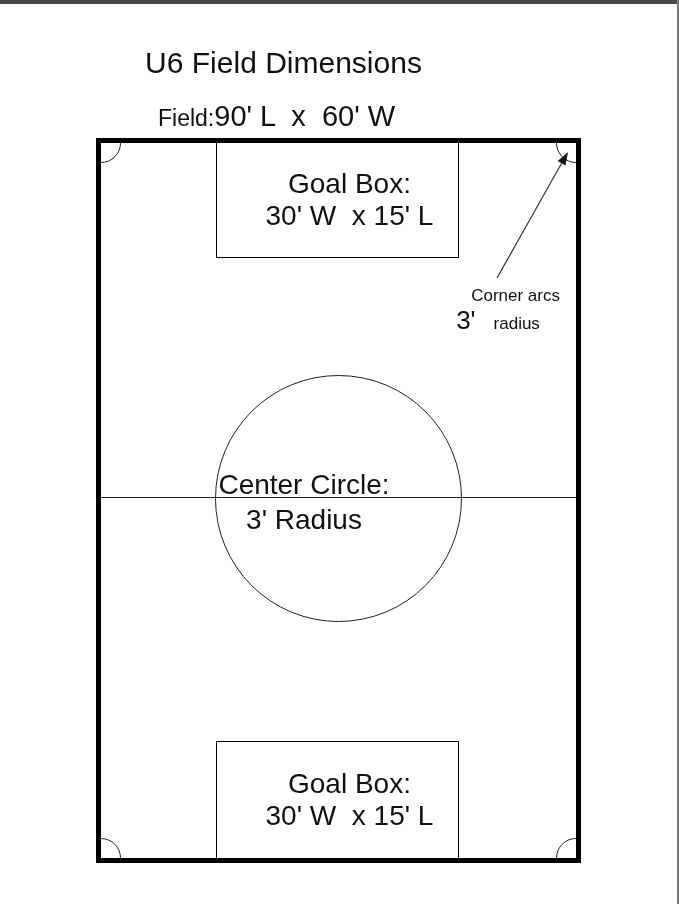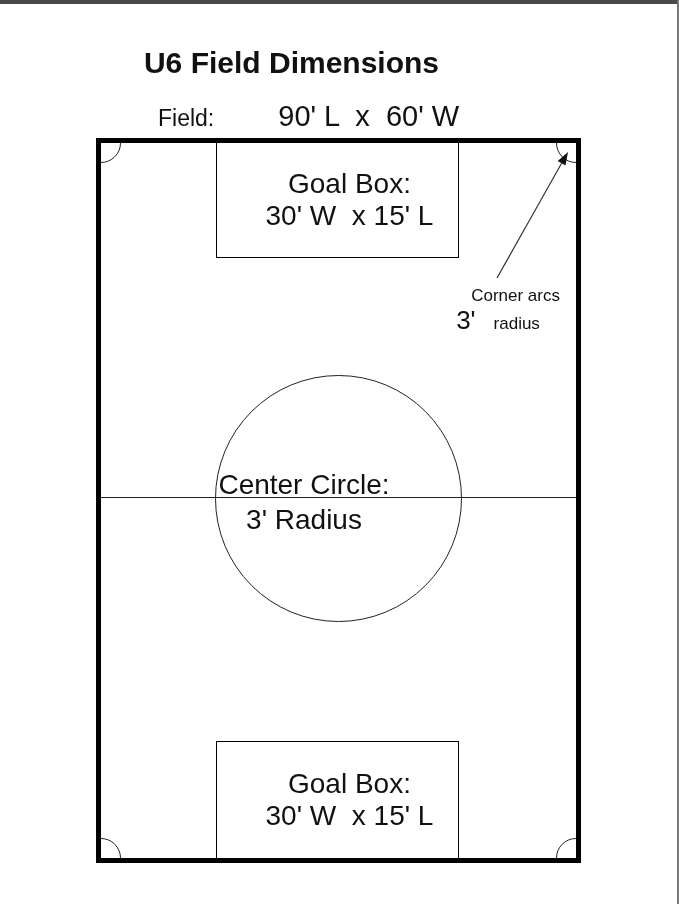--- a/index.html
+++ b/index.html
@@ -5,29 +5,29 @@
   html,body{margin:0;padding:0;}
   body{
     width:679px;height:904px;position:relative;overflow:hidden;
     background:#ffffff;color:#1a1a1a;
     font-family:"Liberation Sans", sans-serif;
   }
   .edge-top{position:absolute;top:0;left:0;width:679px;height:4px;background:#4a4a4a;}
   .edge-right{position:absolute;top:0;right:0;width:2px;height:904px;background:#787878;}
 
   .title{
-    position:absolute;top:46px;left:8px;width:567px;margin:0;
-    text-align:center;font-size:30px;font-weight:700;line-height:34px;color:#111;
+    position:absolute;top:46px;left:0;width:567px;margin:0;
+    text-align:center;font-size:30px;font-weight:400;line-height:34px;color:#111;
   }
   .caption{
     position:absolute;left:158px;top:100px;
-    display:flex;align-items:baseline;gap:16px;color:#111;
+    display:flex;align-items:baseline;gap:0;color:#111;
   }
   .caption .cap-label{font-size:23px;}
-  .caption .cap-value{font-size:29px;white-space:pre;margin-left:48px;}
+  .caption .cap-value{font-size:29px;white-space:pre;}
 
   .field{
     position:absolute;left:96px;top:138px;width:485px;height:725px;
     border:5px solid #000;box-sizing:border-box;overflow:hidden;background:#fff;
   }
   .arc{
     position:absolute;width:38px;height:38px;
     border:1px solid #222;border-radius:50%;background:transparent;
   }
   .arc-tl{left:-20px;top:-20px;}

